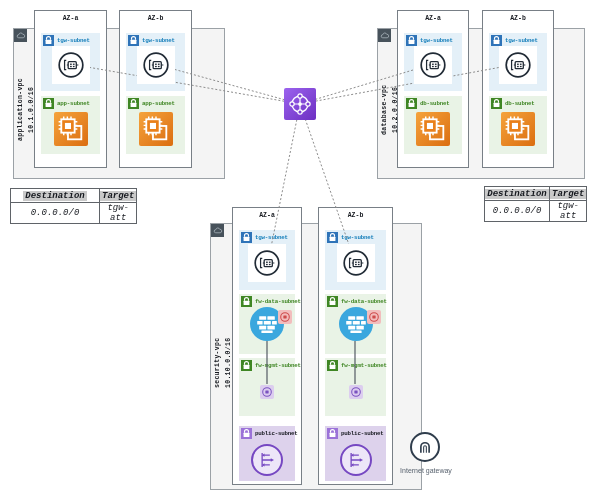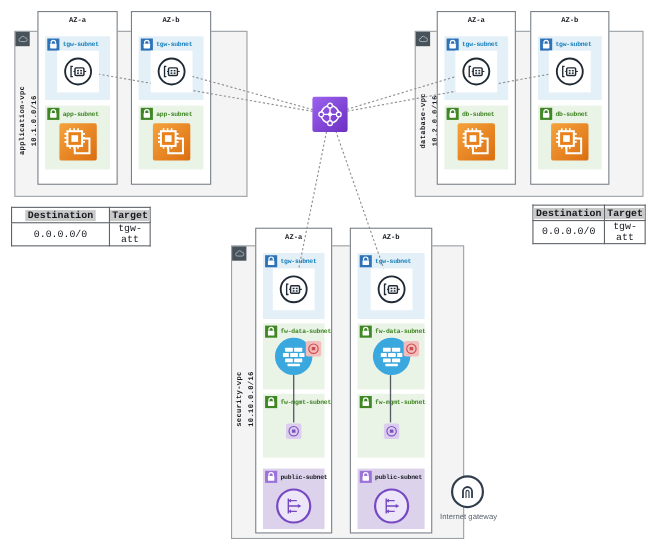--- a/index.html
+++ b/index.html
@@ -52,21 +52,21 @@
   
   .links{position:absolute;left:0;top:0;z-index:4;pointer-events:none;}
 
   
   .tgw-hub{position:absolute;left:284px;top:88px;width:32px;height:32px;border-radius:2px;
            background:linear-gradient(135deg,#9B63EE,#6D2FC2);z-index:10;
            display:flex;align-items:center;justify-content:center;}
   .tgw-hub svg{width:30px;height:30px;}
 
   
-  .rt{position:absolute;border-collapse:collapse;background:#fff;z-index:6;}
+  .rt{position:absolute;border-collapse:collapse;background:#fff;z-index:6;font-style:italic;}
   .rt td{border:1px solid #5F6368;text-align:center;font-size:9px;padding:0;color:#16191F;}
   .rt .hrow td{height:13px;font-weight:bold;}
   .rt .hrow span{background:#C9C9C9;padding:0 2px;}
   .rt .vrow td{height:16px;}
   .rt .c1{width:88px}.rt .c2{width:36px}
   .rt-right .c1{width:64px}
 
   
   .igw{position:absolute;left:410px;top:432px;width:30px;height:30px;border:2px solid #2F3D4C;
        border-radius:50%;box-sizing:border-box;background:#fff;z-index:10;

